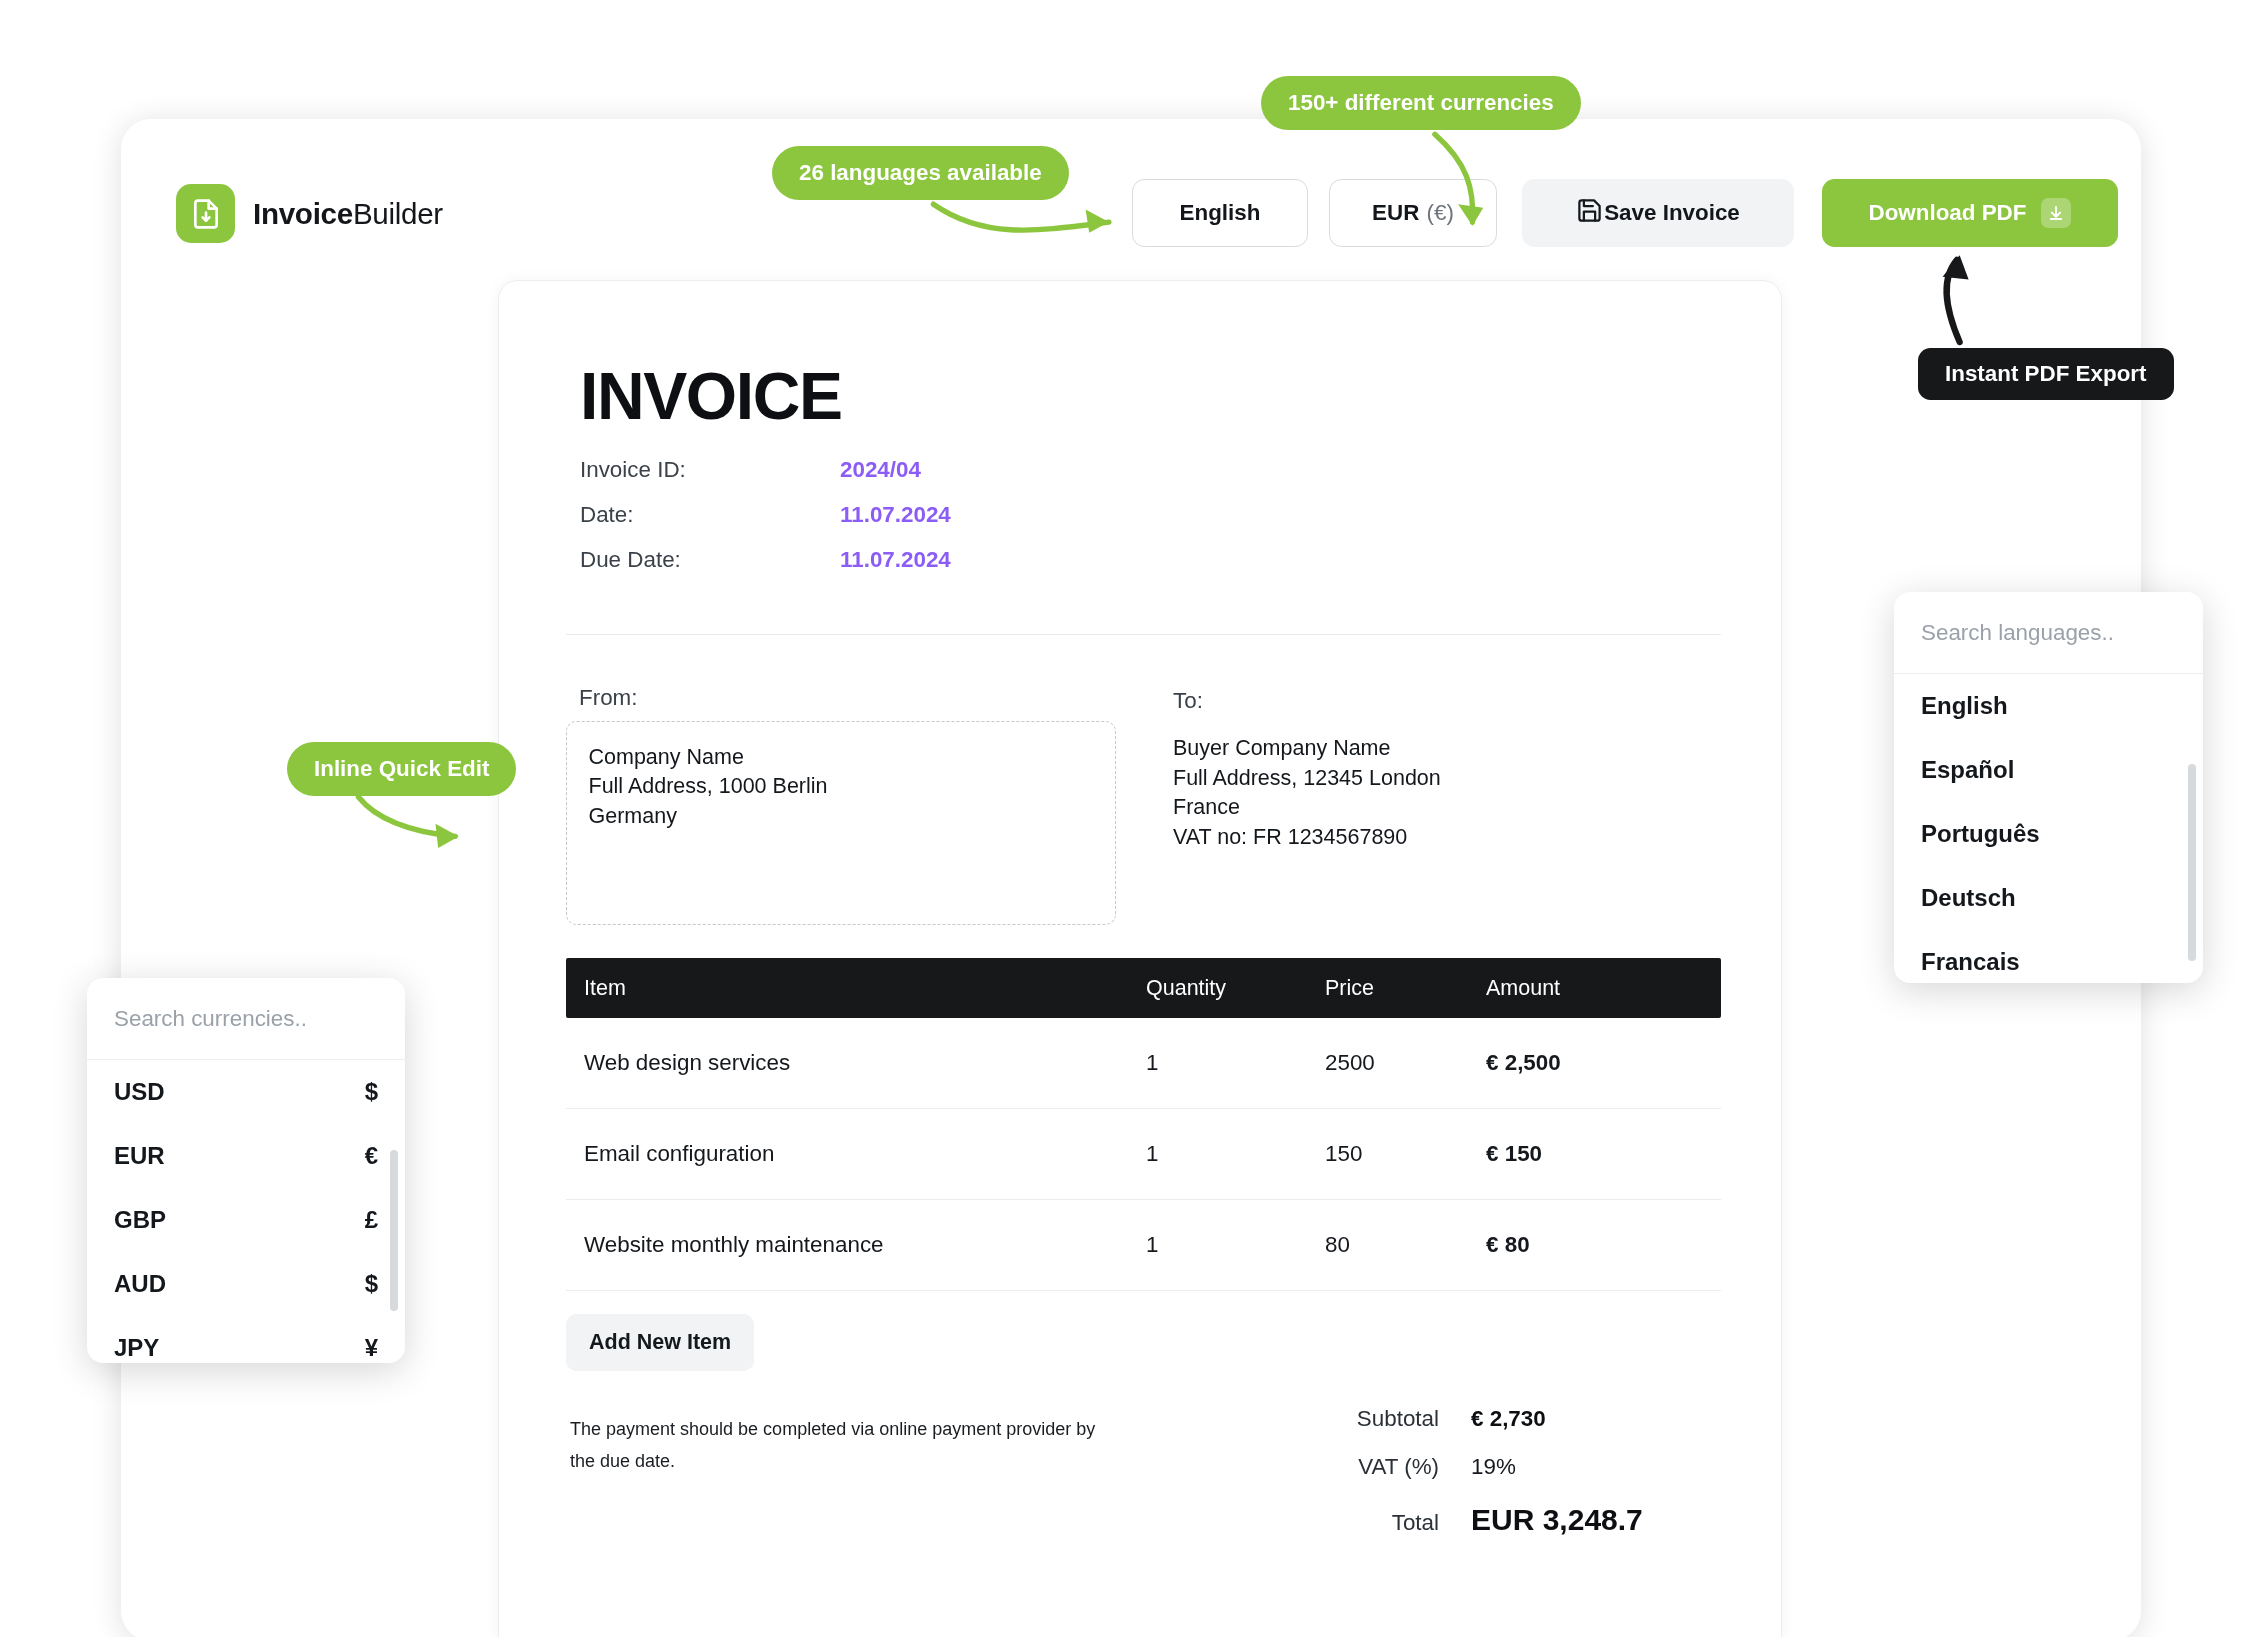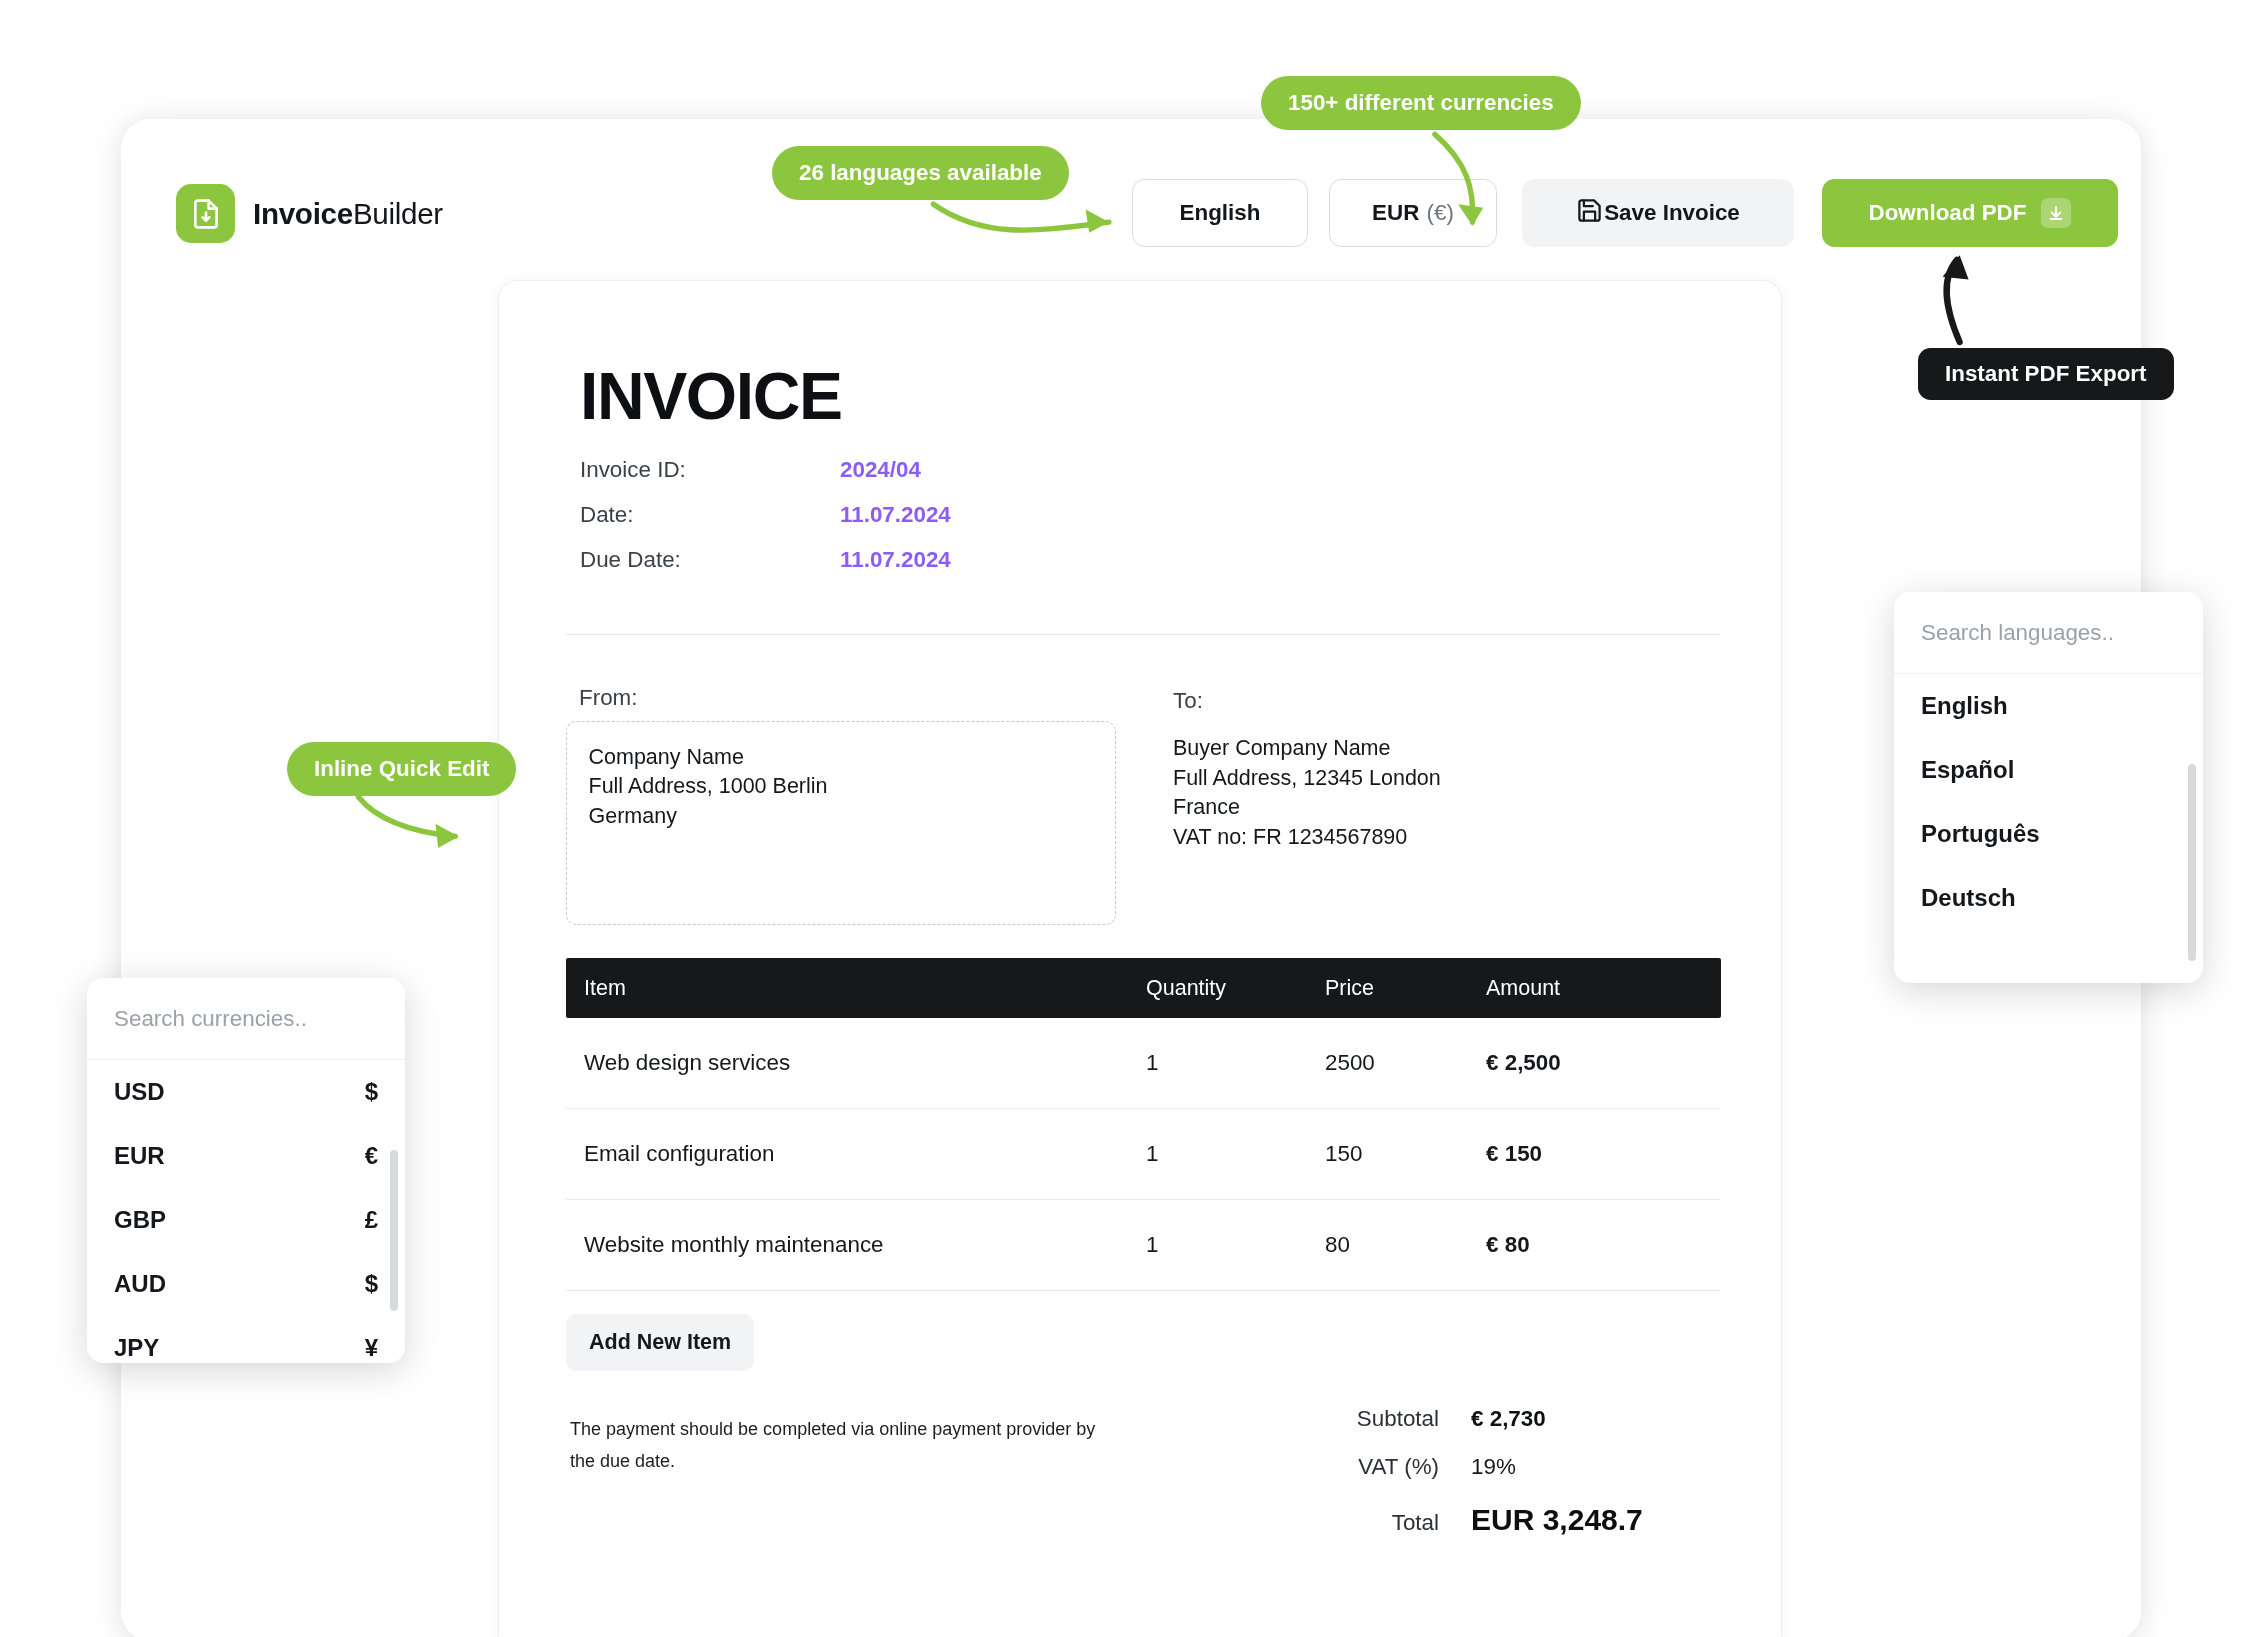--- a/index.html
+++ b/index.html
@@ -331,18 +331,19 @@
     </div>
   </div>
 
   <div class="panel" id="lang-panel">
     <div class="panel-search">Search languages..</div>
     <div class="panel-list">
       <div class="lang-row">English</div>
       <div class="lang-row">Español</div>
       <div class="lang-row">Português</div>
       <div class="lang-row">Deutsch</div>
+      <div class="lang-row">Francais</div>
       <div class="scroll-track" id="lang-scroll"></div>
     </div>
   </div>
 
 </div>
 
 
 </body></html>

